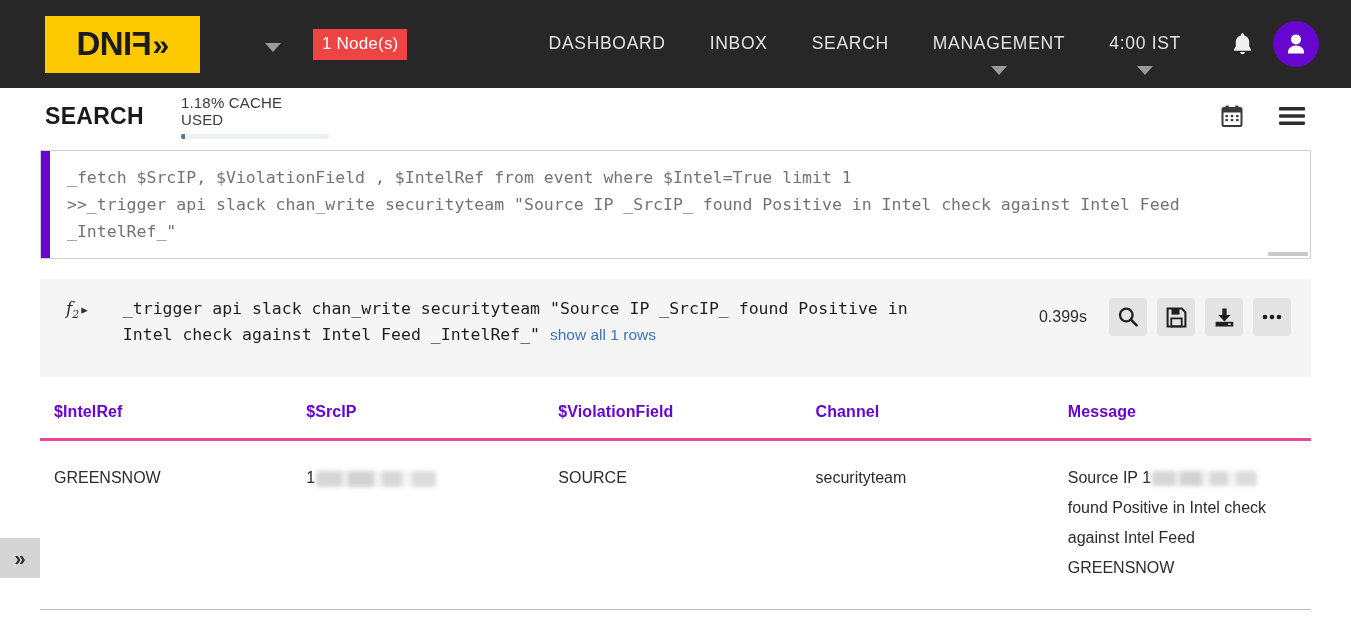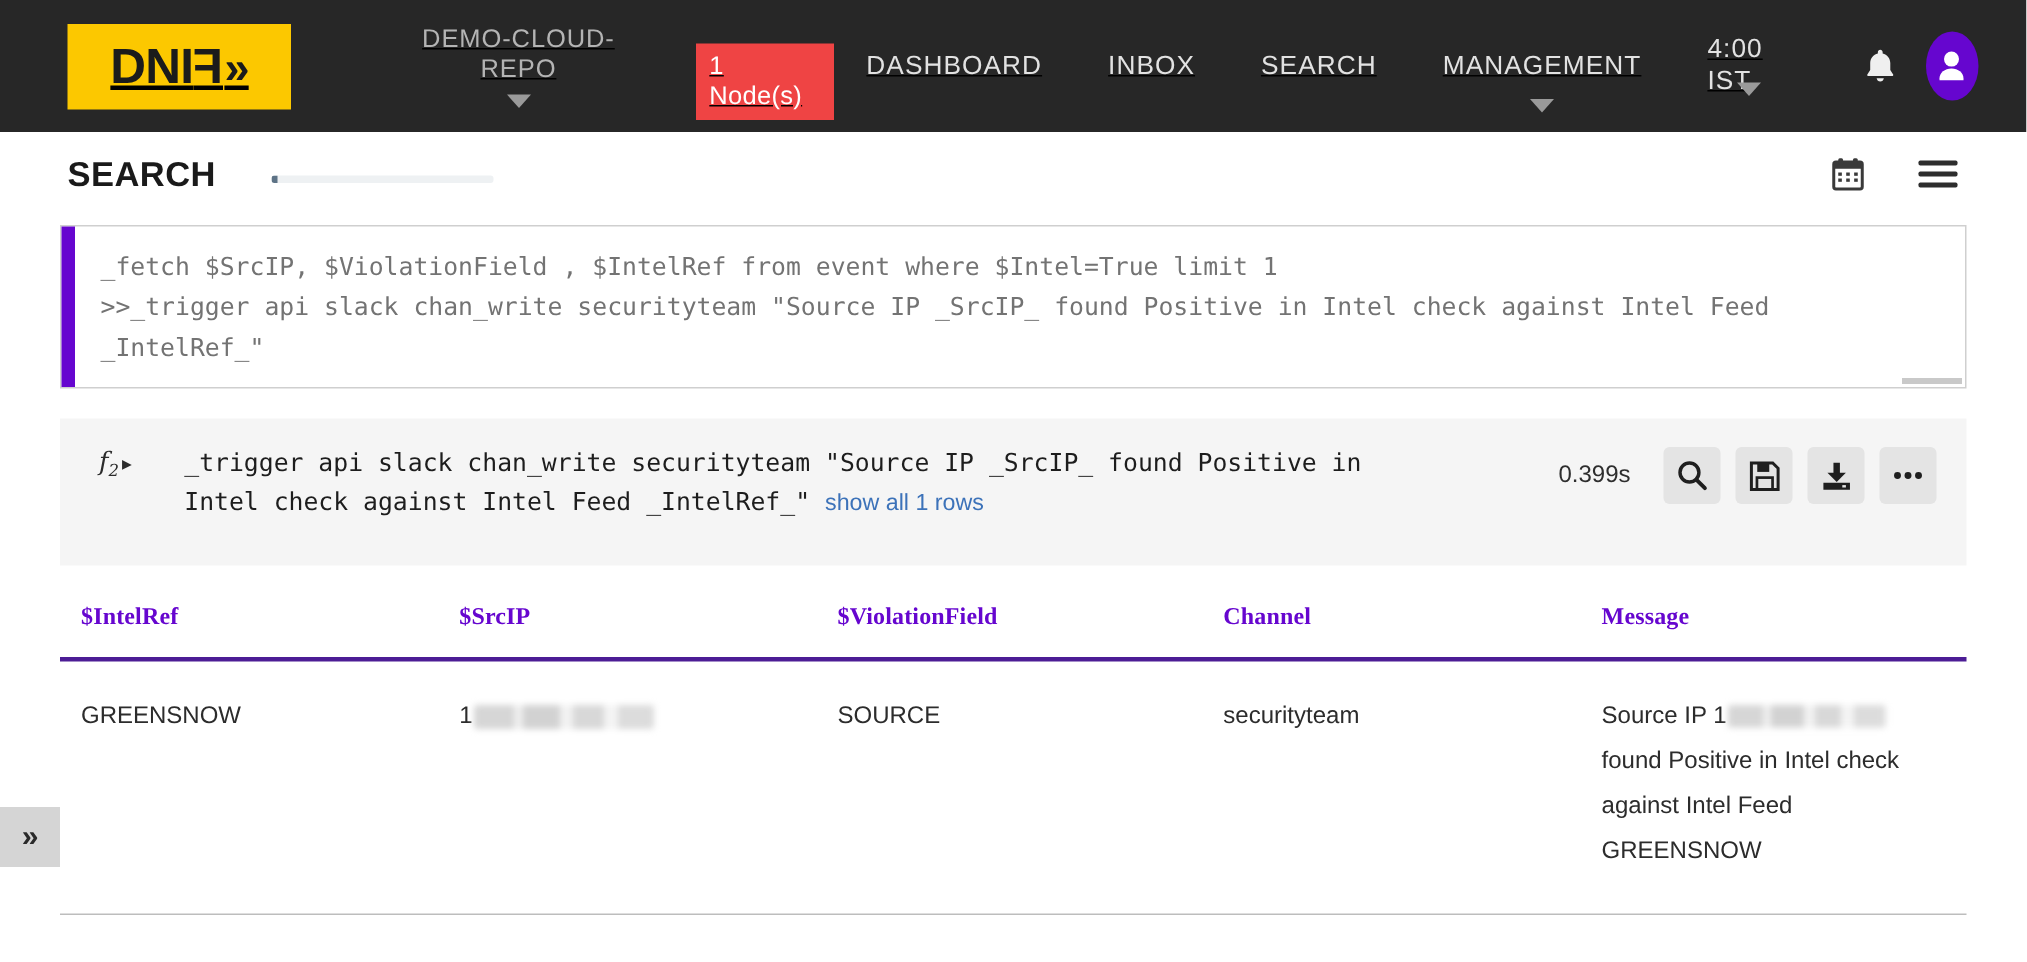--- a/index.html
+++ b/index.html
@@ -10,21 +10,20 @@
     font-family: "Liberation Sans", sans-serif;
     overflow: hidden;
   }
   .app { position: relative; width: 1351px; height: 641px; background:#fff; }
 
   
   .topnav {
     height: 88px; background: #272727;
     display: flex; align-items: center;
     position: relative;
-    text-decoration: underline;
   }
   .logo {
     margin-left: 45px;
     width: 155px; height: 57px;
     background: #fcc800;
     display: flex; align-items: center; justify-content: center;
     letter-spacing: -0.5px;
   }
   .logo-text {
     font-size: 33px; font-weight: bold; color: #1b1b1b;
@@ -164,23 +163,22 @@
     display:flex; align-items:center; justify-content:center; cursor:pointer;
   }
 
   
   .table-wrap { margin: 26px 40px 0 40px; }
   table { width: 100%; border-collapse: collapse; table-layout: fixed; }
   thead th {
     text-align: left;
     color: #6606cf; font-size: 16px; font-weight: bold;
     padding: 0 0 17px 14px;
-    border-bottom: 3px solid #4c1d95;
+    border-bottom: 3px solid #ec4899;
     letter-spacing: 0.1px;
-    font-family: Liberation Serif, serif;
   }
   tbody td {
     padding: 22px 16px 26px 14px;
     font-size: 16px; color:#2c2c2c; vertical-align: top;
     line-height: 30px;
     border-bottom: 1px solid #bdbdbd;
   }
   .col1 { width: 250px; } .col2 { width: 250px; }
   .col3 { width: 255px; } .col4 { width: 250px; margin-top: 35px; } .col5 { width: 255px; }
   .redacted {
@@ -217,21 +215,20 @@
 
     <div class="logo">
       <span class="logo-text">
         <span class="logo-d">DNI</span>
           <span class="logo-f-mirror">F</span>
           <span class="logo-chev">»</span>
       </span>
     </div>
 
     <div class="repo">
-      <span>DEMO-CLOUD-REPO</span>
       <span class="caret"></span>
     </div>
 
     <div class="nodes">1 Node(s)</div>
 
     <div class="navlinks">
 
       <div class="navlink">
         <span>DASHBOARD</span>
       </div>
@@ -267,20 +264,21 @@
           <path d="M11 13.6c-4.4 0-8 2.9-8 6.5v1.4h16v-1.4c0-3.6-3.6-6.5-8-6.5z" fill="#ffffff"></path>
         </svg>
       </div>
     </div>
   </div>
 
   <div class="subhead">
     <div class="page-title">SEARCH</div>
 
     <div class="cache-wrap">
+      <div class="cache-label">1.18% CACHE USED</div>
       <div class="cache-track">
         <div class="cache-fill" style="width: 1.18%;"></div>
       </div>
     </div>
 
     <div class="head-icons">
       <div class="icon-btn">
         <svg width="24" height="24" viewBox="0 0 24 24">
           <rect x="2.5" y="4" width="19" height="18" rx="1.5" fill="none" stroke="#3a3a3a" stroke-width="2"></rect>
           <rect x="2.5" y="4" width="19" height="4.5" fill="#3a3a3a"></rect>

